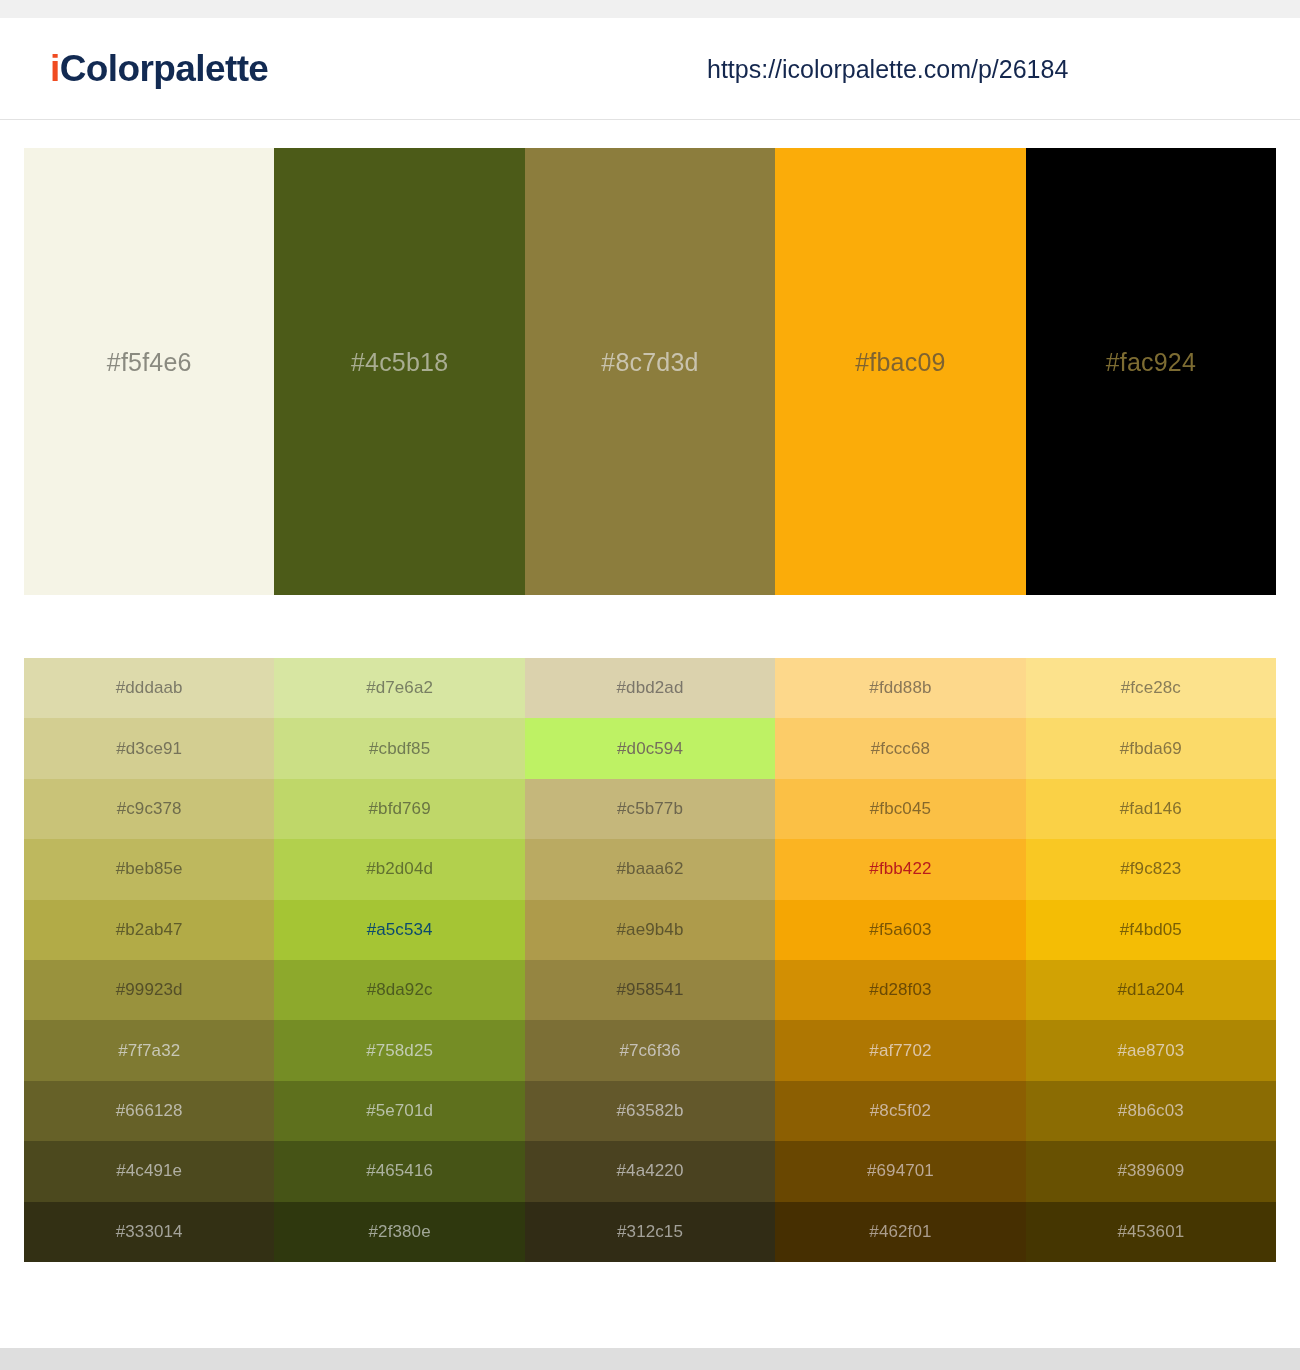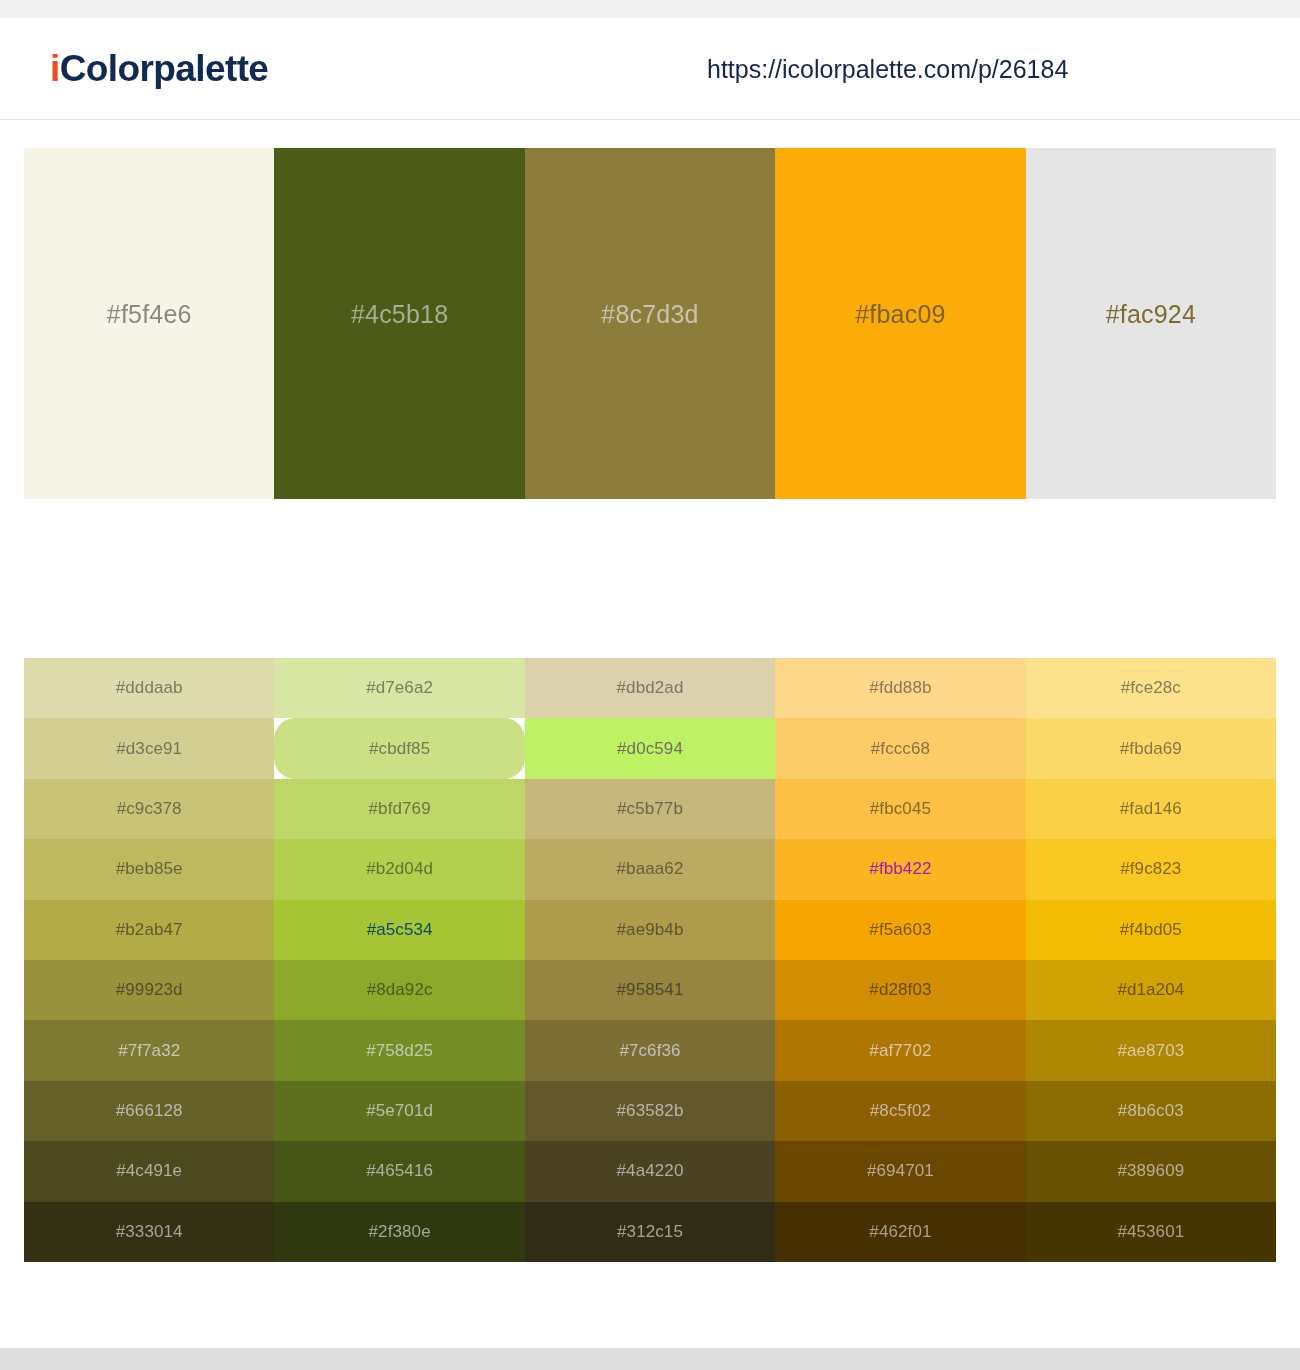--- a/index.html
+++ b/index.html
@@ -60,21 +60,21 @@
     color: #14274e;
     white-space: nowrap;
   }
 
   
   .main-strip {
     position: absolute;
     left: 24px;
     top: 148px;
     width: 1252px;
-    height: 351px;
+    height: 447px;
     display: flex;
   }
   .main-swatch {
     flex: 1 1 0;
     position: relative;
     display: flex;
     align-items: center;
     justify-content: center;
   }
   .main-swatch .hex {
@@ -141,21 +141,21 @@
       </div>
       <div class="main-swatch" style="background: rgb(76, 91, 24);">
         <span class="hex" style="color: rgb(169, 173, 146);">#4c5b18</span>
       </div>
       <div class="main-swatch" style="background: rgb(140, 125, 61);">
         <span class="hex" style="color: rgb(201, 195, 174);">#8c7d3d</span>
       </div>
       <div class="main-swatch" style="background: rgb(251, 172, 9);">
         <span class="hex" style="color: rgb(126, 99, 49);">#fbac09</span>
       </div>
-      <div class="main-swatch" style="background: #e5e5e5;">
+      <div class="main-swatch" style="background: #000000;">
         <span class="hex" style="color: rgb(125, 108, 50);">#fac924</span>
       </div>
     </div>
 
   <div class="grid" id="shades-grid">
       <div class="grid-row">
         <div class="grid-cell" style="background: rgb(221, 218, 171);">
           <span class="hex" style="color: rgb(124, 122, 104);">#dddaab</span>
         </div>
         <div class="grid-cell" style="background: rgb(215, 230, 162);">
@@ -168,21 +168,21 @@
           <span class="hex" style="color: rgb(138, 119, 87);">#fdd88b</span>
         </div>
         <div class="grid-cell" style="background: rgb(252, 226, 140);">
           <span class="hex" style="color: rgb(137, 125, 88);">#fce28c</span>
         </div>
       </div>
       <div class="grid-row">
         <div class="grid-cell" style="background: rgb(211, 206, 145);">
           <span class="hex" style="color: rgb(118, 115, 90);">#d3ce91</span>
         </div>
-        <div class="grid-cell" style="background: rgb(203, 223, 133); border-radius: 21px;">
+        <div class="grid-cell" style="background: rgb(203, 223, 133);">
           <span class="hex" style="color: rgb(113, 124, 83);">#cbdf85</span>
         </div>
         <div class="grid-cell" style="background: #bef264;">
           <span class="hex" style="color: rgb(116, 110, 92);">#d0c594</span>
         </div>
         <div class="grid-cell" style="background: rgb(252, 204, 104);">
           <span class="hex" style="color: rgb(137, 112, 66);">#fccc68</span>
         </div>
         <div class="grid-cell" style="background: rgb(251, 218, 105);">
           <span class="hex" style="color: rgb(136, 118, 67);">#fbda69</span>
@@ -209,21 +209,21 @@
         <div class="grid-cell" style="background: rgb(190, 184, 94);">
           <span class="hex" style="color: rgb(104, 101, 58);">#beb85e</span>
         </div>
         <div class="grid-cell" style="background: rgb(178, 208, 77);">
           <span class="hex" style="color: rgb(98, 114, 49);">#b2d04d</span>
         </div>
         <div class="grid-cell" style="background: rgb(186, 170, 98);">
           <span class="hex" style="color: rgb(102, 94, 60);">#baaa62</span>
         </div>
         <div class="grid-cell" style="background: rgb(251, 180, 34);">
-          <span class="hex" style="color: #a21caf; text-align: center;">#fbb422</span>
+          <span class="hex" style="color: #b91c1c; text-align: center;">#fbb422</span>
         </div>
         <div class="grid-cell" style="background: rgb(249, 200, 35);">
           <span class="hex" style="color: rgb(130, 104, 24);">#f9c823</span>
         </div>
       </div>
       <div class="grid-row">
         <div class="grid-cell" style="background: rgb(178, 171, 71);">
           <span class="hex" style="color: rgb(95, 92, 43);">#b2ab47</span>
         </div>
         <div class="grid-cell" style="background: rgb(165, 197, 52);">

